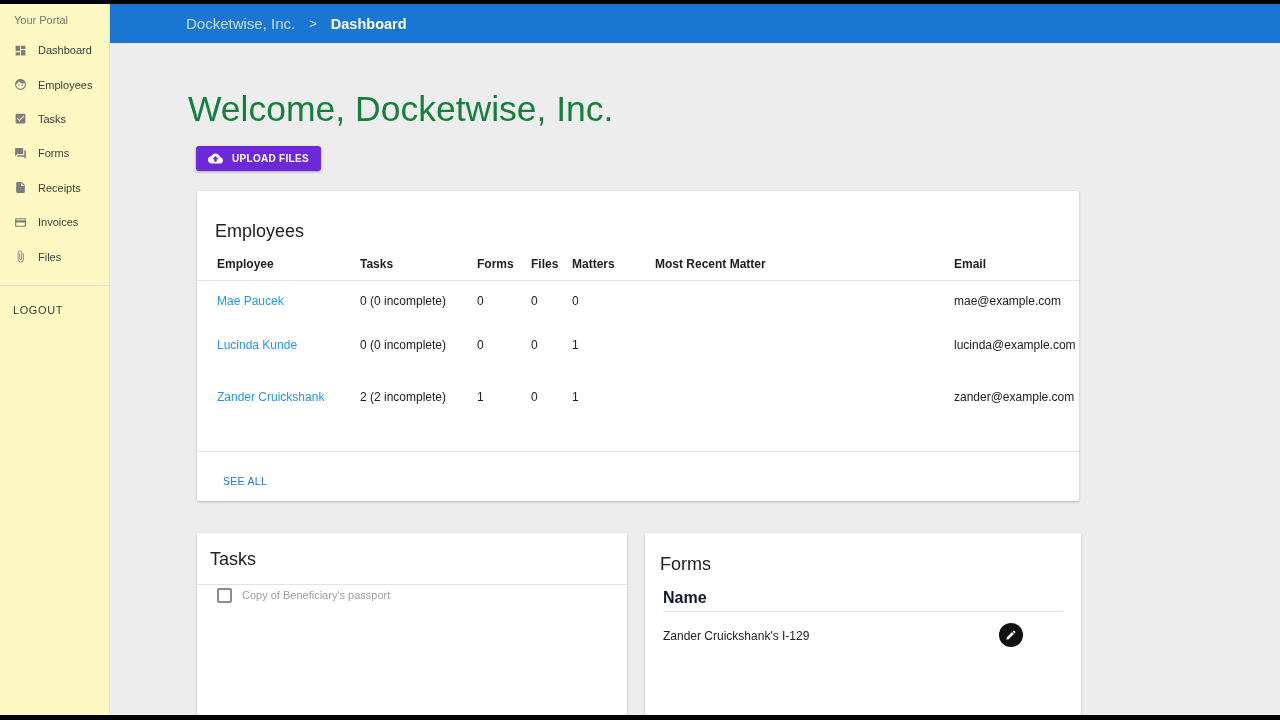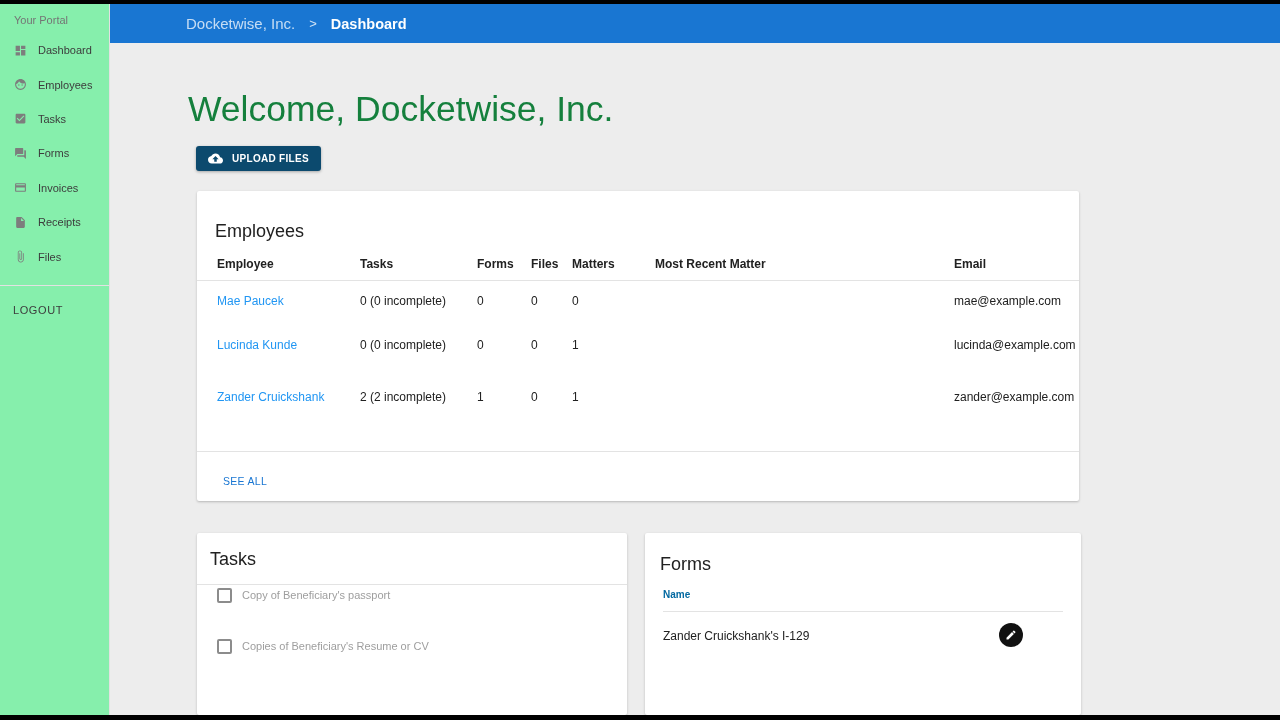--- a/index.html
+++ b/index.html
@@ -4,38 +4,38 @@
 <style>
 * { margin:0; padding:0; box-sizing:border-box; }
 html,body { width:1280px; height:720px; overflow:hidden; background:#f1f1f1; }
 ::-webkit-scrollbar { width:0; height:0; display:none; }
 body { font-family:"Liberation Sans", sans-serif; background:#ededed; position:relative; }
 .bar-black { position:absolute; left:0; width:1280px; background:#000; }
 #bar-top { top:0; height:4px; }
 #bar-bottom { top:715px; height:5px; }
 
 
-#sidebar { position:absolute; left:0; top:4px; width:110px; height:711px; background:#86efac; border-right:1px solid #e2e2e2; }
+#sidebar { position:absolute; left:0; top:4px; width:110px; height:711px; background:#fef9c3; border-right:1px solid #e2e2e2; }
 .portal-title { position:absolute; left:14px; top:10px; font-size:11px; color:#757575; }
 #nav { position:absolute; left:0; top:29px; width:100%; }
 .nav-item { height:34.4px; display:flex; align-items:center; padding-left:14px; cursor:pointer; }
 .nav-item svg { width:13px; height:13px; fill:#7d7d7d; flex:none; }
 .nav-item .lbl { margin-left:11px; font-size:11px; color:#3c3c3c; }
 #side-divider { position:absolute; left:0; top:281px; width:100%; border-top:1px solid #e2e2e2; }
 #logout { position:absolute; left:13px; top:300px; font-size:11px; letter-spacing:0.6px; color:#3c3c3c; font-weight:400; cursor:pointer; }
 
 
 #appbar { position:absolute; left:110px; top:4px; width:1170px; height:39px; background:#1976d2; display:flex; align-items:center; padding-left:76px; }
 #appbar .root { font-size:15px; color:rgba(255,255,255,0.75); cursor:pointer; }
 #appbar .sep { margin:0 14px; color:rgba(255,255,255,0.8); font-size:13px; }
 #appbar .current { font-size:14.5px; color:#fff; font-weight:600; }
 
 
 #welcome { position:absolute; left:188px; top:91.5px; font-size:35.5px; line-height:1; font-weight:400; color:#15803d; }
-#upload-btn { position:absolute; left:196px; top:146px; height:25px; background:#0c4a6e; border:none; border-radius:3px; color:#fff; font-size:10px; font-weight:bold; letter-spacing:0.3px; display:flex; align-items:center; padding:0 12px; box-shadow:0 1px 3px rgba(0,0,0,.3); cursor:pointer; font-family:inherit; }
+#upload-btn { position:absolute; left:196px; top:146px; height:25px; background:#6d28d9; border:none; border-radius:3px; color:#fff; font-size:10px; font-weight:bold; letter-spacing:0.3px; display:flex; align-items:center; padding:0 12px; box-shadow:0 1px 3px rgba(0,0,0,.3); cursor:pointer; font-family:inherit; }
 #upload-btn svg { width:15px; height:15px; fill:#fff; margin-right:9px; }
 
 .card { position:absolute; background:#fff; border-radius:2px; box-shadow:0 1px 3px rgba(0,0,0,0.14), 0 1px 2px rgba(0,0,0,0.10); }
 .card-title { position:absolute; font-size:18px; color:#212121; font-weight:400; }
 
 
 #card-employees { left:197px; top:191px; width:882px; height:310px; }
 #card-employees .card-title { left:18px; top:30px; }
 .trow { position:absolute; left:0; width:100%; }
 .trow .cell { position:absolute; top:50%; transform:translateY(-50%); font-size:12px; color:#212121; }
@@ -63,21 +63,21 @@
 #tasks-divider { position:absolute; left:0; top:51px; width:100%; border-top:1px solid #e3e3e3; }
 .task-item { position:absolute; left:20px; display:flex; align-items:center; height:20px; }
 #task0 { top:52px;justify-content:center; }
 #task1 { top:103px; }
 .checkbox { width:15px; height:15px; border:2px solid #8c8c8c; border-radius:2px; flex:none; cursor:pointer; }
 .task-label { margin-left:10px; font-size:11px; color:#9e9e9e; }
 
 
 #card-forms { left:645px; top:533px; width:436px; height:182px; }
 #card-forms .card-title { left:15px; top:21px; }
-#forms-name-hdr { position:absolute; left:18px; top:56px; font-size:10px; font-weight:bold; color:#0369a1; }
+#forms-name-hdr { position:absolute; left:18px; top:56px; font-size:16px; font-weight:bold; color:#0f172a; }
 #forms-divider { position:absolute; left:18px; right:18px; top:78px; border-top:1px solid #e3e3e3; }
 #form-row-name { position:absolute; left:18px; top:95.5px; font-size:12px; color:#212121; }
 #form-edit-btn { position:absolute; left:354px; top:90px; width:24px; height:24px; border-radius:50%; background:#111; border:none; display:flex; align-items:center; justify-content:center; cursor:pointer; }
 #form-edit-btn svg { width:12px; height:12px; fill:#fff; }
 </style>
 </head>
 <body>
 
 <div class="bar-black" id="bar-top"></div>
 <div class="bar-black" id="bar-bottom"></div>
@@ -104,29 +104,29 @@
       <span class="lbl">Tasks</span>
     </div>
     <div class="nav-item">
       <svg viewBox="0 0 24 24">
           <path d="M21 6h-2v9H6v2c0 .55.45 1 1 1h11l4 4V7c0-.55-.45-1-1-1zm-4 6V3c0-.55-.45-1-1-1H3c-.55 0-1 .45-1 1v14l4-4h10c.55 0 1-.45 1-1z"></path>
         </svg>
       <span class="lbl">Forms</span>
     </div>
     <div class="nav-item">
       <svg viewBox="0 0 24 24">
+          <path d="M6 2c-1.1 0-1.99.9-1.99 2L4 20c0 1.1.89 2 1.99 2H18c1.1 0 2-.9 2-2V8l-6-6H6zm7 7V3.5L18.5 9H13z"></path>
+        </svg>
+      <span class="lbl">Receipts</span>
+    </div>
+    <div class="nav-item">
+      <svg viewBox="0 0 24 24">
           <path d="M20 4H4c-1.11 0-1.99.89-1.99 2L2 18c0 1.11.89 2 2 2h16c1.11 0 2-.89 2-2V6c0-1.11-.89-2-2-2zm0 14H4v-6h16v6zm0-10H4V6h16v2z"></path>
         </svg>
       <span class="lbl">Invoices</span>
-    </div>
-    <div class="nav-item">
-      <svg viewBox="0 0 24 24">
-          <path d="M6 2c-1.1 0-1.99.9-1.99 2L4 20c0 1.1.89 2 1.99 2H18c1.1 0 2-.9 2-2V8l-6-6H6zm7 7V3.5L18.5 9H13z"></path>
-        </svg>
-      <span class="lbl">Receipts</span>
     </div>
     <div class="nav-item">
       <svg viewBox="0 0 24 24">
           <path d="M16.5 6v11.5c0 2.21-1.79 4-4 4s-4-1.79-4-4V5c0-1.38 1.12-2.5 2.5-2.5s2.5 1.12 2.5 2.5v10.5c0 .55-.45 1-1 1s-1-.45-1-1V6H10v9.5c0 1.38 1.12 2.5 2.5 2.5s2.5-1.12 2.5-2.5V5c0-2.21-1.79-4-4-4S7 2.79 7 5v12.5c0 3.04 2.46 5.5 5.5 5.5s5.5-2.46 5.5-5.5V6h-1.5z"></path>
         </svg>
       <span class="lbl">Files</span>
     </div>
   </div>
   <div id="side-divider"></div>
   <div id="logout">LOGOUT</div>
@@ -187,24 +187,20 @@
   <div id="see-all">SEE ALL</div>
 </div>
 
 <div class="card" id="card-tasks">
   <div class="card-title">Tasks</div>
   <div id="tasks-divider"></div>
   <div class="task-item" id="task0">
     <div class="checkbox"></div>
     <div class="task-label">Copy of Beneficiary's passport</div>
   </div>
-  <div class="task-item" id="task1">
-    <div class="checkbox"></div>
-    <div class="task-label">Copies of Beneficiary's Resume or CV</div>
-  </div>
 </div>
 
 <div class="card" id="card-forms">
   <div class="card-title">Forms</div>
   <div id="forms-name-hdr">Name</div>
   <div id="forms-divider"></div>
   <div id="form-row-name">Zander Cruickshank's I-129</div>
   <button id="form-edit-btn">
     <svg viewBox="0 0 24 24">
         <path d="M3 17.25V21h3.75L17.81 9.94l-3.75-3.75L3 17.25zM20.71 7.04c.39-.39.39-1.02 0-1.41l-2.34-2.34c-.39-.39-1.02-.39-1.41 0l-1.83 1.83 3.75 3.75 1.83-1.83z"></path>

